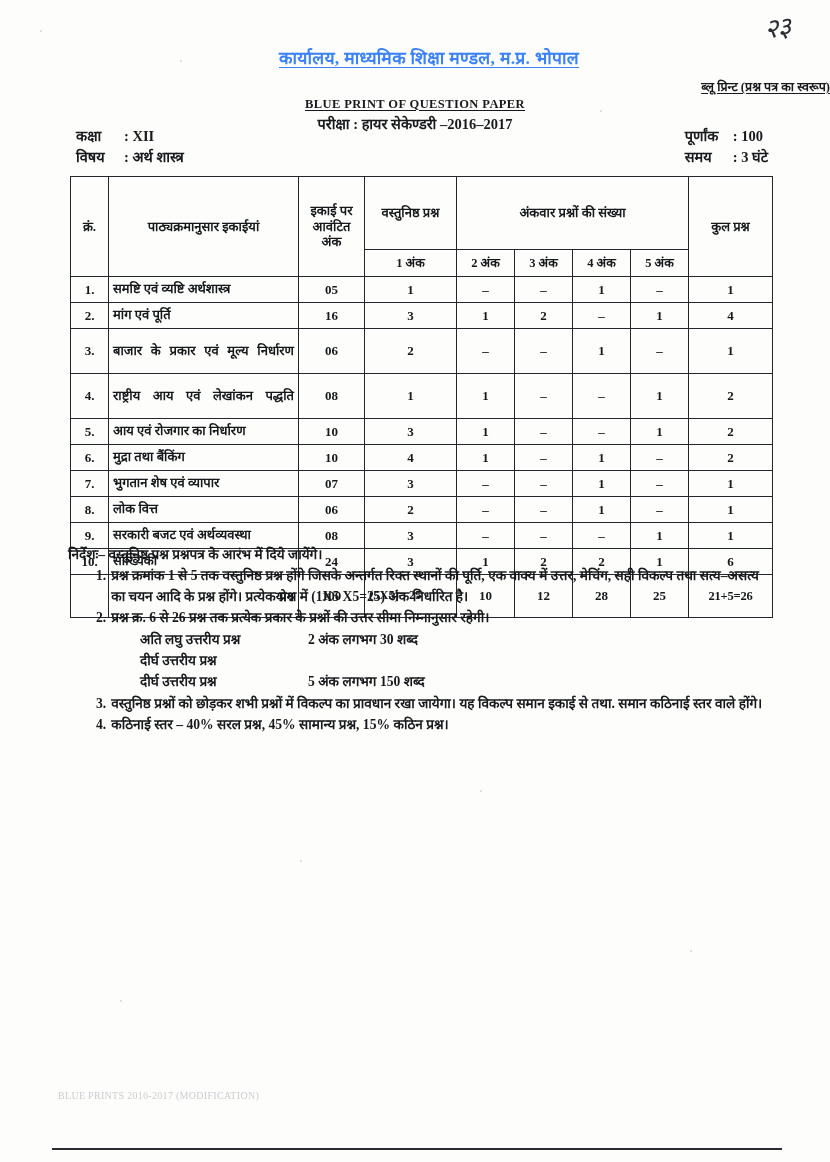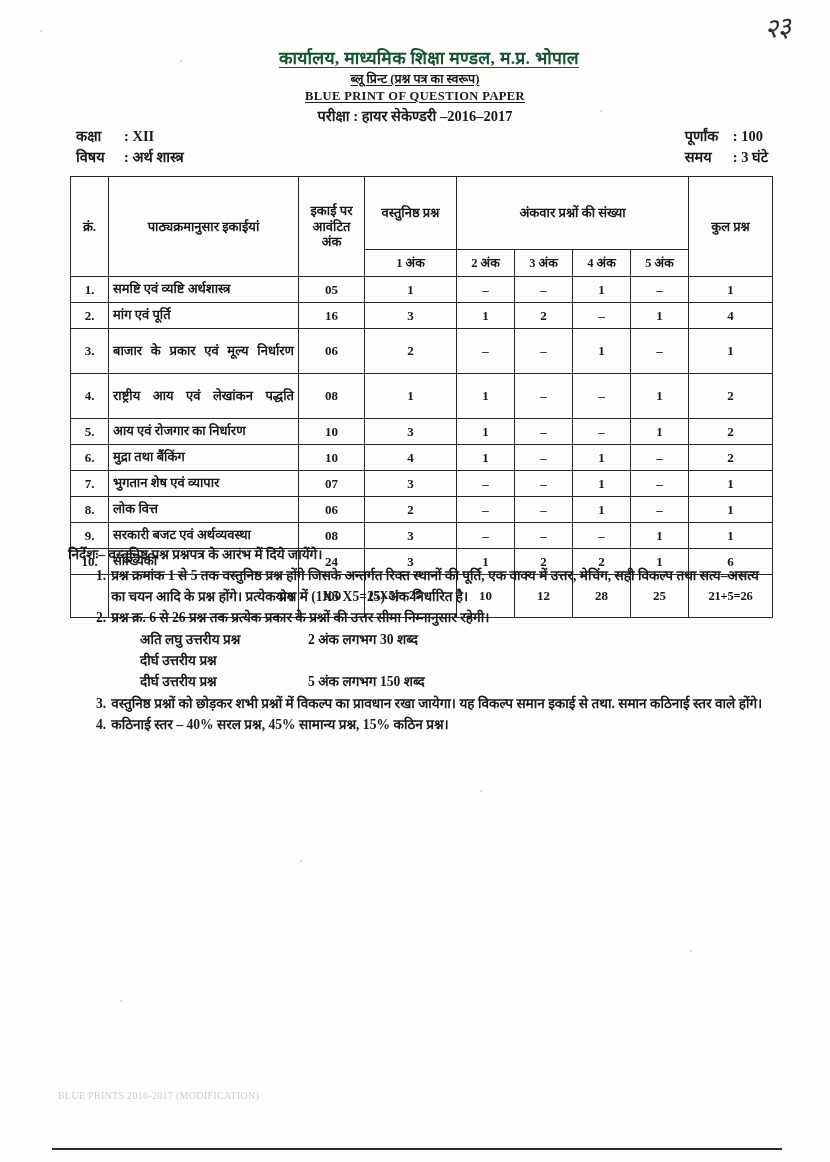--- a/index.html
+++ b/index.html
@@ -53,29 +53,30 @@
     right: 0;
     text-align: center;
     line-height: 1.25;
   }
   .org-line {
     font-size: 17.5px;
     font-weight: 700;
     letter-spacing: .3px;
     text-decoration: underline;
     text-underline-offset: 3px;
-    color: #14532d;
+    color: #3b82f6;
     margin-left: 28px;
   }
   .blueprint-hi {
     font-size: 12.5px;
     font-weight: 700;
-    margin-top: 2px;
+    margin-top: 10px;
     text-decoration: underline;
     text-underline-offset: 2px;
+    text-align: right;
   }
   .blueprint-en {
     font-size: 12.5px;
     font-weight: 700;
     letter-spacing: .4px;
     text-decoration: underline;
     text-underline-offset: 2px;
     margin-top: 1px;
   }
   .exam-line {

